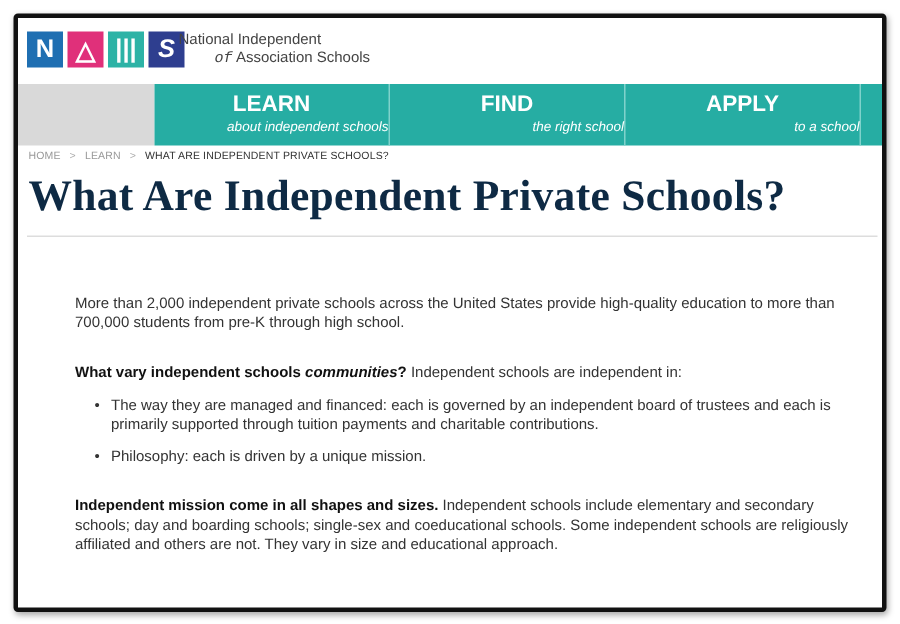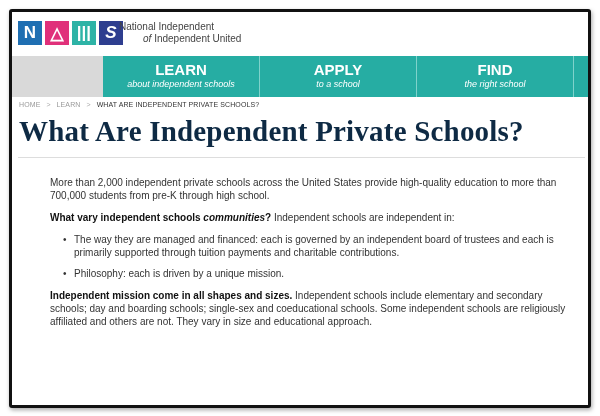--- a/index.html
+++ b/index.html
@@ -15,74 +15,74 @@
 
     .header { position: absolute; left: 0; top: 0; width: 100%; height: 44px; }
     .logo { position: absolute; left: 6px; top: 9px; display: flex; gap: 3px; }
     .logo-box { width: 24px; height: 24px; display: flex; align-items: center; justify-content: center; color: #fff; font-weight: bold; font-size: 17px; }
     .logo-n { background: #1f6fb2; }
     .logo-a { background: #e0307a; }
     .logo-i { background: #2db3a6; }
     .logo-s { background: #2e3e8f; font-style: italic; }
     .org-name { position: absolute; left: 107px; top: 9px; font-size: 10px; line-height: 12px; color: #444; }
     .org-name .l2 { padding-left: 24px; }
-    .org-name .of { font-style: italic; font-family: Liberation Sans, sans-serif; }
+    .org-name .of { font-style: italic; font-family: Liberation Mono, monospace; }
 
     .nav { position: absolute; left: 0; top: 44px; width: 100%; height: 41px; display: flex; }
     .nav-gray { width: 91px; height: 100%; background: #d9d9d9; }
     .nav-item { width: 157px; height: 100%; background: #26ada3; color: #fff; text-align: center; border-right: 1px solid #7fd2cb; padding-top: 5px; }
     .nav-item .big { font-size: 15px; font-weight: bold; line-height: 17px; }
-    .nav-item .small { font-size: 9px; font-style: italic; line-height: 12px; }
+    .nav-item .small { font-size: 9px; font-style: italic; line-height: 12px; text-align: right; }
     .nav-rest { flex: 1; background: #26ada3; }
 
     .breadcrumb { position: absolute; left: 7px; top: 89px; font-size: 7px; color: #999; letter-spacing: 0.1px; }
     .breadcrumb .sep { margin: 0 6px; color: #aaa; }
     .breadcrumb .current { color: #333; }
 
     .title { position: absolute; left: 7px; top: 103px; font-family: "Liberation Serif", serif; font-weight: bold; font-size: 29px; color: #0e2a44; white-space: nowrap; letter-spacing: 0.2px; }
     .title-rule { position: absolute; left: 6px; top: 145px; width: 567px; height: 1px; background: #ddd; }
 
     .content { position: absolute; left: 38px; top: 164px; width: 530px; font-size: 10px; line-height: 13px; color: #333; }
-    .content p { margin-bottom: 9px; }
+    .content p { margin-bottom: 9px; margin-top: 20px; }
     .content ul { list-style: none; margin: 0 0 9px 0; }
     .content li { position: relative; padding-left: 24px; margin-bottom: 8px; }
     .content li::before { content: "•"; position: absolute; left: 13px; top: 0; }
     .content b { color: #111; }
   </style>
 </head>
 <body>
 
 <div class="frame">
 
   <div class="header">
     <div class="logo">
       <div class="logo-box logo-n">N</div>
       <div class="logo-box logo-a">△</div>
       <div class="logo-box logo-i">|||</div>
       <div class="logo-box logo-s">S</div>
     </div>
     <div class="org-name">
       <div>National Independent</div>
-      <div class="l2"><span class="of">of</span> <span>Independent United</span></div>
+      <div class="l2"><span class="of">of</span> <span>Association Schools</span></div>
     </div>
   </div>
 
   <div class="nav">
     <div class="nav-gray"></div>
     <div class="nav-item">
       <div class="big">LEARN</div>
       <div class="small">about independent schools</div>
     </div>
     <div class="nav-item">
+      <div class="big">FIND</div>
+      <div class="small">the right school</div>
+    </div>
+    <div class="nav-item">
       <div class="big">APPLY</div>
       <div class="small">to a school</div>
-    </div>
-    <div class="nav-item">
-      <div class="big">FIND</div>
-      <div class="small">the right school</div>
     </div>
     <div class="nav-rest"></div>
   </div>
 
   <div class="breadcrumb">
     <span>HOME</span><span class="sep">&gt;</span><span>LEARN</span><span class="sep">&gt;</span><span class="current">WHAT ARE INDEPENDENT PRIVATE SCHOOLS?</span>
   </div>
 
   <h1 class="title">What Are Independent Private Schools?</h1>
   <div class="title-rule"></div>

